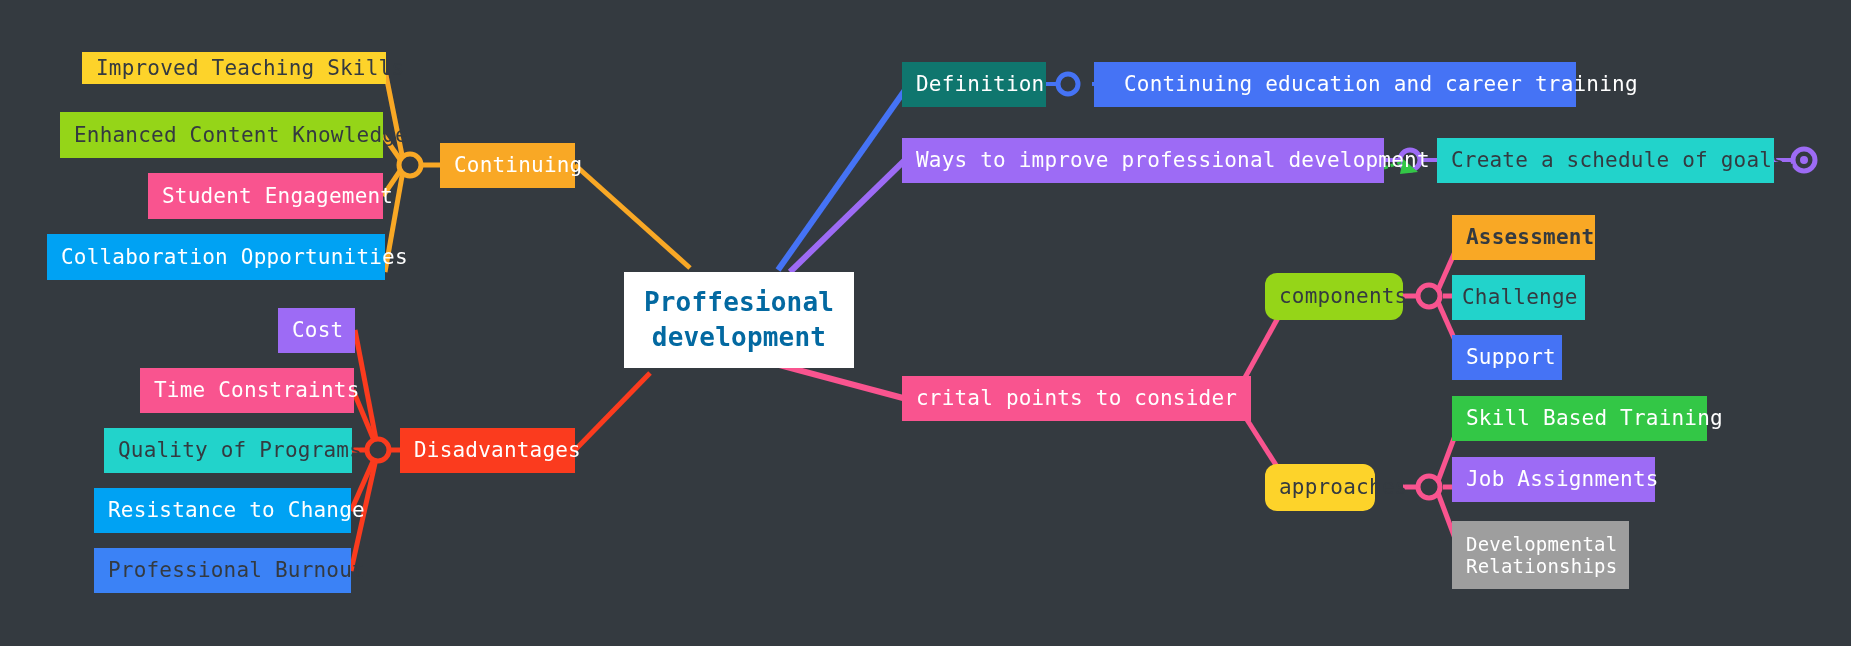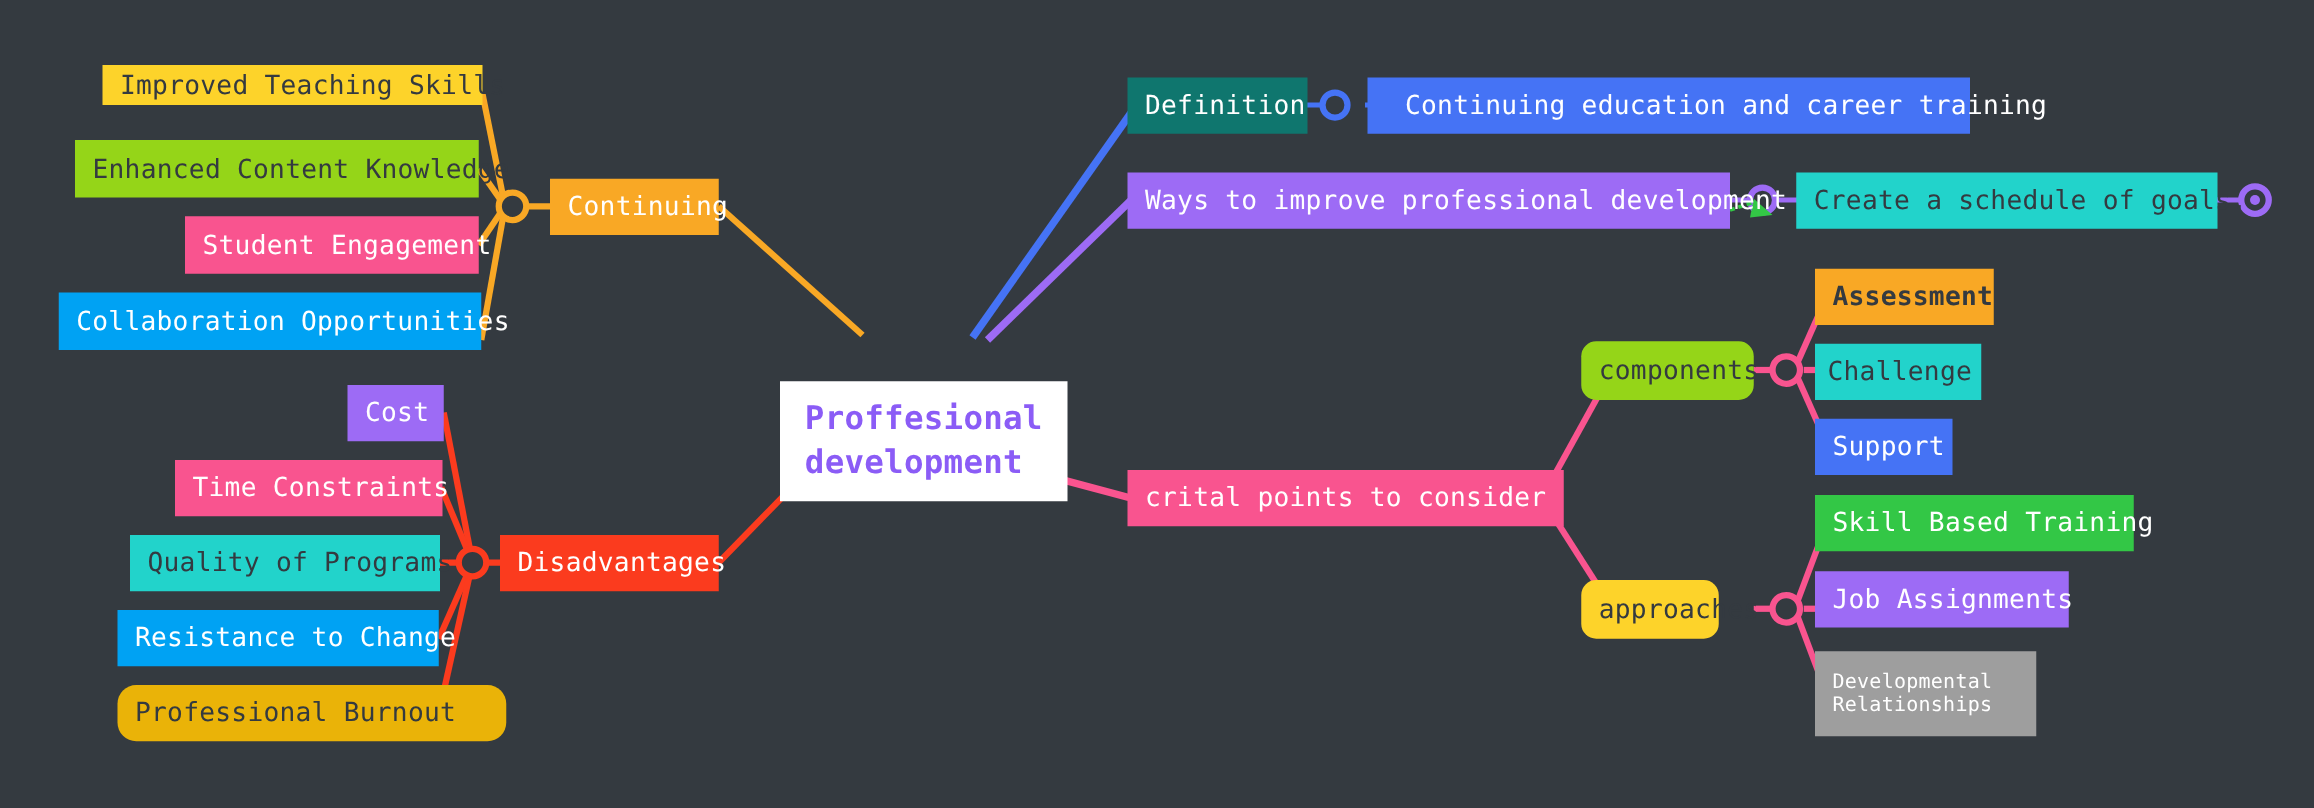--- a/index.html
+++ b/index.html
@@ -32,29 +32,28 @@
     justify-content: flex-start;
     font-size: 21px;
     line-height: 1.18;
     letter-spacing: 0.2px;
     white-space: pre;
     padding: 0 14px;
     z-index: 5;
   }
   .node.center {
     background: #ffffff;
-    color: #8b5cf6;
+    color: #0369a1;
     font-size: 26px;
     font-weight: 700;
     justify-content: center;
-    text-align: left;
+    text-align: center;
     white-space: pre-line;
     line-height: 1.34;
     z-index: 6;
-    margin-top: 33px;
   }
   .node.rounded { border-radius: 12px; }
   .node.multiline { white-space: pre-line; align-items: center; }
 </style>
 </head>
 <body>
 
 <div id="canvas">
 
   <svg id="edges" viewBox="0 0 1851 646" xmlns="http://www.w3.org/2000/svg">
@@ -136,21 +135,21 @@
   <div class="node" style="left:440px; top:143px; width:135px; height:45px; background:#f9a825; color:#ffffff;">Continuing</div>
 
   <div class="node" style="left:278px; top:308px; width:77px; height:45px; background:#9d6bf5; color:#ffffff;">Cost</div>
 
   <div class="node" style="left:140px; top:368px; width:214px; height:45px; background:#f9548f; color:#ffffff;">Time Constraints</div>
 
   <div class="node" style="left:104px; top:428px; width:248px; height:45px; background:#22d3cb; color:#343a40;">Quality of Programs</div>
 
   <div class="node" style="left:94px; top:488px; width:257px; height:45px; background:#00a2f3; color:#ffffff;">Resistance to Change</div>
 
-  <div class="node" style="left:94px; top:548px; width:311px; height:45px; background:#eab308; color:#343a40;border-radius:15px;">Professional Burnout</div>
+  <div class="node" style="left:94px; top:548px; width:257px; height:45px; background:#3b82f6; color:#343a40;">Professional Burnout</div>
 
   <div class="node" style="left:400px; top:428px; width:175px; height:45px; background:#fb3b1e; color:#ffffff;">Disadvantages</div>
 
   <div class="node" style="left:902px; top:62px; width:144px; height:45px; background:#0f766e; color:#ffffff;">Definition</div>
 
   <div class="node" style="left:1094px; top:62px; width:482px; height:45px; background:#4573f5; color:#ffffff;padding-left:30px;">Continuing education and career training</div>
 
   <div class="node" style="left:902px; top:138px; width:482px; height:45px; background:#9d6bf5; color:#ffffff;">Ways to improve professional development</div>
 
   <div class="node" style="left:1437px; top:138px; width:337px; height:45px; background:#22d3cb; color:#343a40;">Create a schedule of goals.</div>
@@ -164,16 +163,16 @@
   <div class="node" style="left:1452px; top:275px; width:133px; height:45px; background:#22d3cb; color:#343a40;padding-left:10px;">Challenge</div>
 
   <div class="node" style="left:1452px; top:335px; width:110px; height:45px; background:#4573f5; color:#ffffff;">Support</div>
 
   <div class="node rounded" style="left:1265px; top:464px; width:110px; height:47px; background:#fdd32a; color:#343a40;">approaches</div>
 
   <div class="node" style="left:1452px; top:396px; width:255px; height:45px; background:#33c746; color:#ffffff;">Skill Based Training</div>
 
   <div class="node" style="left:1452px; top:457px; width:203px; height:45px; background:#9d6bf5; color:#ffffff;">Job Assignments</div>
 
-  <div class="node multiline" style="left:1452px; top:521px; width:177px; height:68px; background:#9e9e9e; color:#ffffff; font-size:16px;">Developmental
+  <div class="node multiline" style="left:1452px; top:521px; width:177px; height:68px; background:#9e9e9e; color:#ffffff; font-size:19px;">Developmental
 Relationships</div>
 
 </div>
 
 </body></html>

